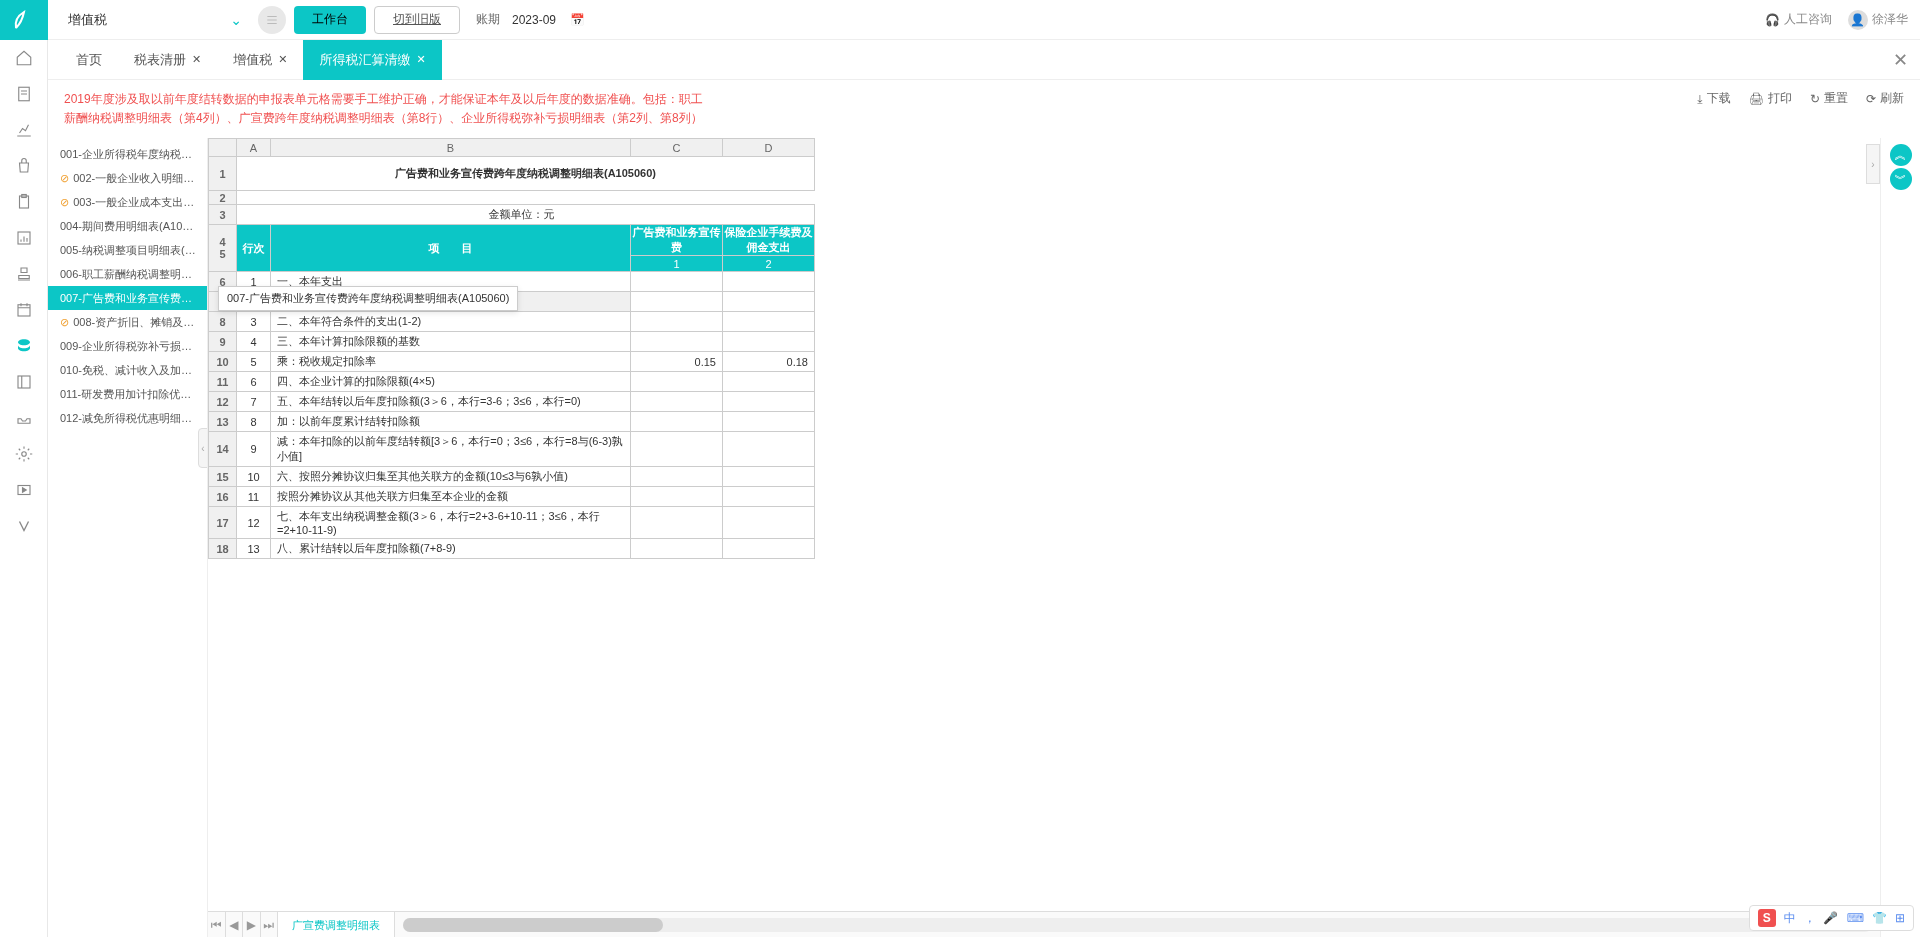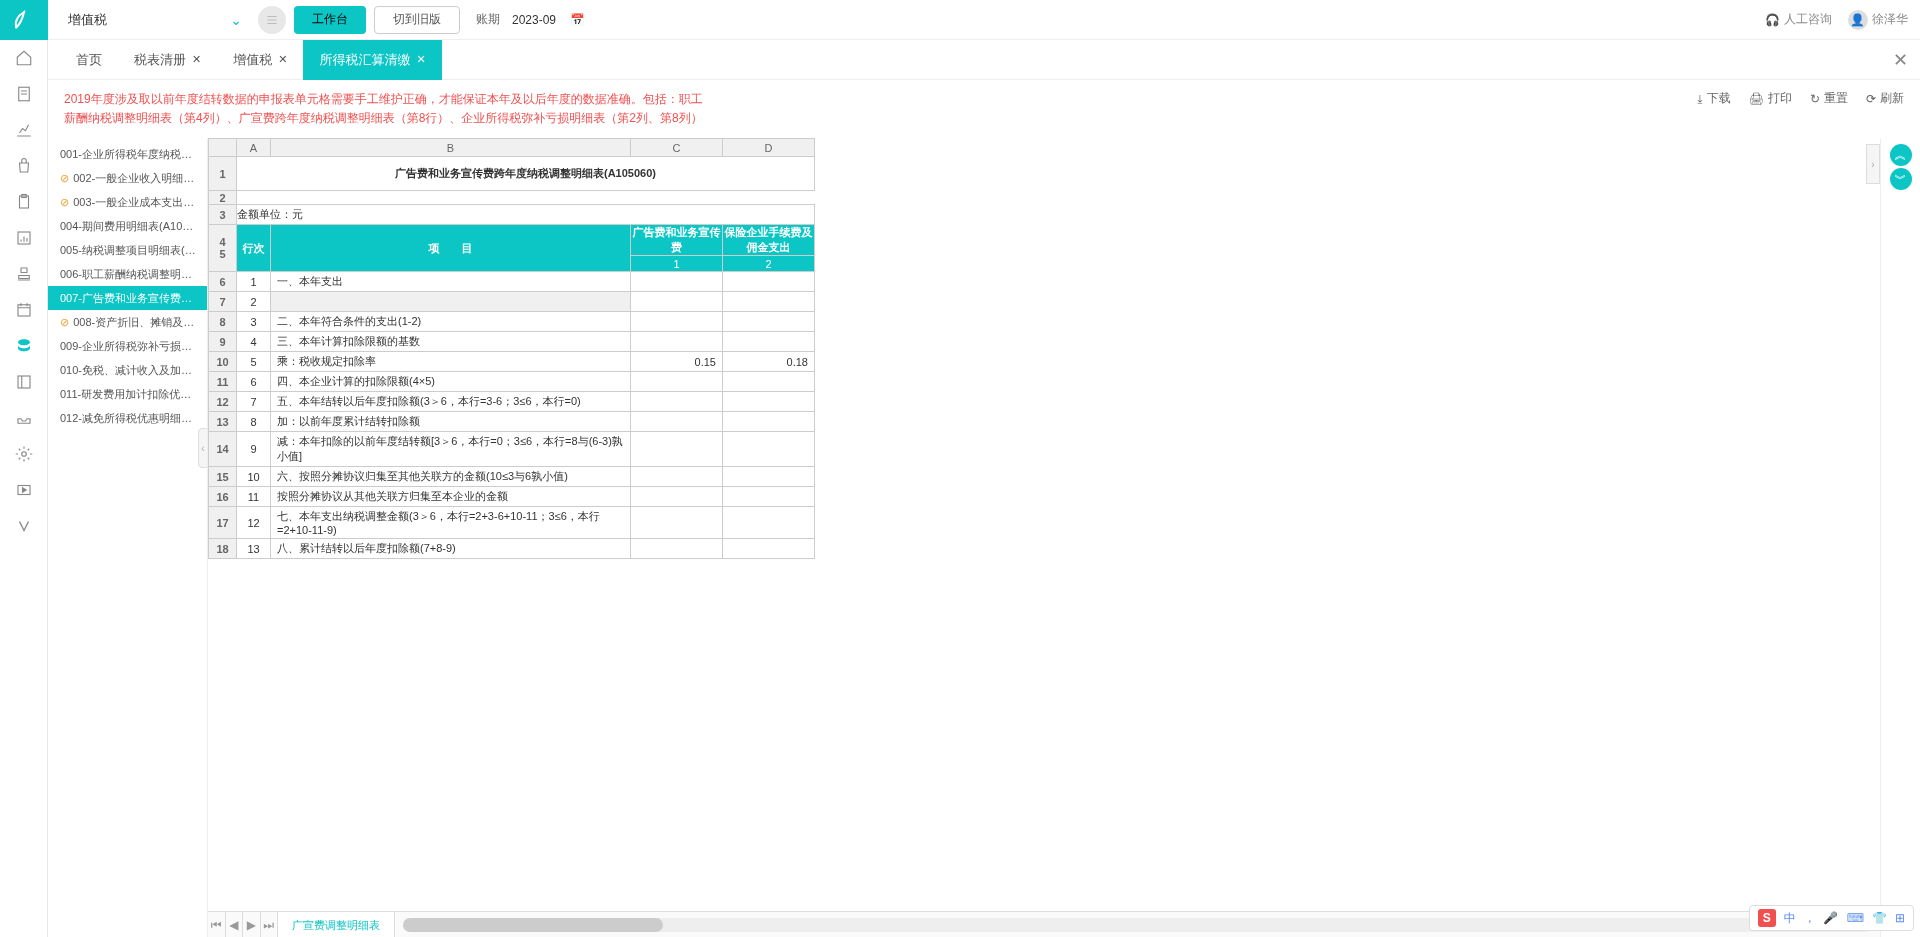--- a/index.html
+++ b/index.html
@@ -11,21 +11,21 @@
 .nav-icon { width:48px; height:36px; display:flex; align-items:center; justify-content:center; color:#888; cursor:pointer; }
 .nav-icon.active { color:#0cc6c6; }
 .nav-icon svg { width:18px; height:18px; }
 .main { flex:1; display:flex; flex-direction:column; background:#fff; min-width:0; }
 .topbar { height:40px; display:flex; align-items:center; padding:0 12px; border-bottom:1px solid #eee; gap:8px; }
 .tax-select { width:190px; height:28px; display:flex; align-items:center; justify-content:space-between; padding:0 8px; color:#333; font-size:13px; cursor:pointer; }
 .chev { color:#0cc6c6; font-size:14px; }
 .round-btn { width:28px; height:28px; border-radius:14px; background:#e8e8e8; display:flex; align-items:center; justify-content:center; color:#bbb; }
 .pill-btn { height:28px; padding:0 18px; border-radius:4px; border:none; cursor:pointer; font-size:12px; }
 .pill-primary { background:#0cc6c6; color:#000000; }
-.pill-outline { background:#fff; border:1px solid #ccc; color:#555; }
+.pill-outline { background:#fff; border:1px solid #ccc; color:#555;text-decoration:underline; }
 .period-label { color:#666; margin-left:8px; }
 .period-val { color:#333; margin-left:4px; }
 .cal-icon { color:#0cc6c6; margin-left:6px; }
 .topbar-right { margin-left:auto; display:flex; align-items:center; gap:16px; color:#888; }
 .topbar-right .link { display:flex; align-items:center; gap:4px; cursor:pointer; }
 .avatar { width:20px; height:20px; border-radius:10px; background:#ddd; display:inline-flex; align-items:center; justify-content:center; }
 .tabbar { height:40px; display:flex; align-items:center; padding:0 12px; border-bottom:1px solid #eee; position:relative; }
 .tab { height:40px; display:flex; align-items:center; padding:0 16px; font-size:13px; color:#555; cursor:pointer; gap:6px; }
 .tab.active { background:#0cc6c6; color:#fff; }
 .tab .x { font-size:11px; }
@@ -40,21 +40,21 @@
 .form-item.active { background:#0cc6c6; color:#fff; }
 .form-item .warn { color:#f0a030; font-size:11px; flex-shrink:0; }
 .collapse-handle { position:absolute; right:-1px; top:290px; width:10px; height:40px; background:#f5f5f5; border:1px solid #ddd; border-radius:4px 0 0 4px; display:flex; align-items:center; justify-content:center; color:#aaa; cursor:pointer; font-size:10px; }
 .sheet-area { flex:1; display:flex; flex-direction:column; min-width:0; position:relative; }
 .sheet-scroll { flex:1; overflow:auto; position:relative; }
 table.sheet { border-collapse:collapse; table-layout:fixed; }
 table.sheet th, table.sheet td { border:1px solid #ccc; font-size:11px; vertical-align:middle; }
 .colhdr th { background:#f0f0f0; height:18px; text-align:center; color:#666; font-weight:normal; }
 .rowhdr { background:#f0f0f0; width:28px; text-align:center; color:#666; }
 .title-row td { height:34px; text-align:center; font-size:14px; font-weight:bold; border-left:none; border-right:none; }
-.unit-row td { height:20px; text-align:left; padding-right:8px; border:none; }
+.unit-row td { height:20px; text-align:center; padding-right:8px; border:none; }
 .thead td { background:#0cc6c6; color:#fff; text-align:center; font-weight:bold; height:20px; }
 .thead-sub td { background:#0cc6c6; color:#fff; text-align:center; height:16px; font-size:10px; }
 .data-row td { height:20px; padding:2px 6px; }
 .data-row td.num { text-align:center; width:30px; }
 .data-row td.txt { text-align:left; }
 .data-row td.val { text-align:right; }
 .data-row.tall td { height:30px; }
 .data-row td.gap { background:#f0f0f0; }
 .tooltip { position:absolute; left:10px; top:148px; background:#fff; border:1px solid #ccc; padding:4px 8px; font-size:11px; box-shadow:0 2px 6px rgba(0,0,0,.1); white-space:nowrap; }
 .sheet-footer { height:26px; border-top:1px solid #ddd; display:flex; align-items:center; background:#fafafa; }
@@ -409,20 +409,21 @@
                 </tr>
                 <tr class="data-row">
                   <th class="rowhdr">18</th>
                   <td class="num">13</td>
                   <td class="txt">八、累计结转以后年度扣除额(7+8-9)</td>
                   <td class="val"></td>
                   <td class="val"></td>
                 </tr>
               </tbody>
           </table>
+          <div class="tooltip">007-广告费和业务宣传费跨年度纳税调整明细表(A105060)</div>
         </div>
         <div class="sheet-footer">
           <div class="arrows">
             <span>⏮</span>
             <span>◀</span>
             <span>▶</span>
             <span>⏭</span>
           </div>
           <div class="sheet-tab">广宣费调整明细表</div>
           <div class="hscroll">

